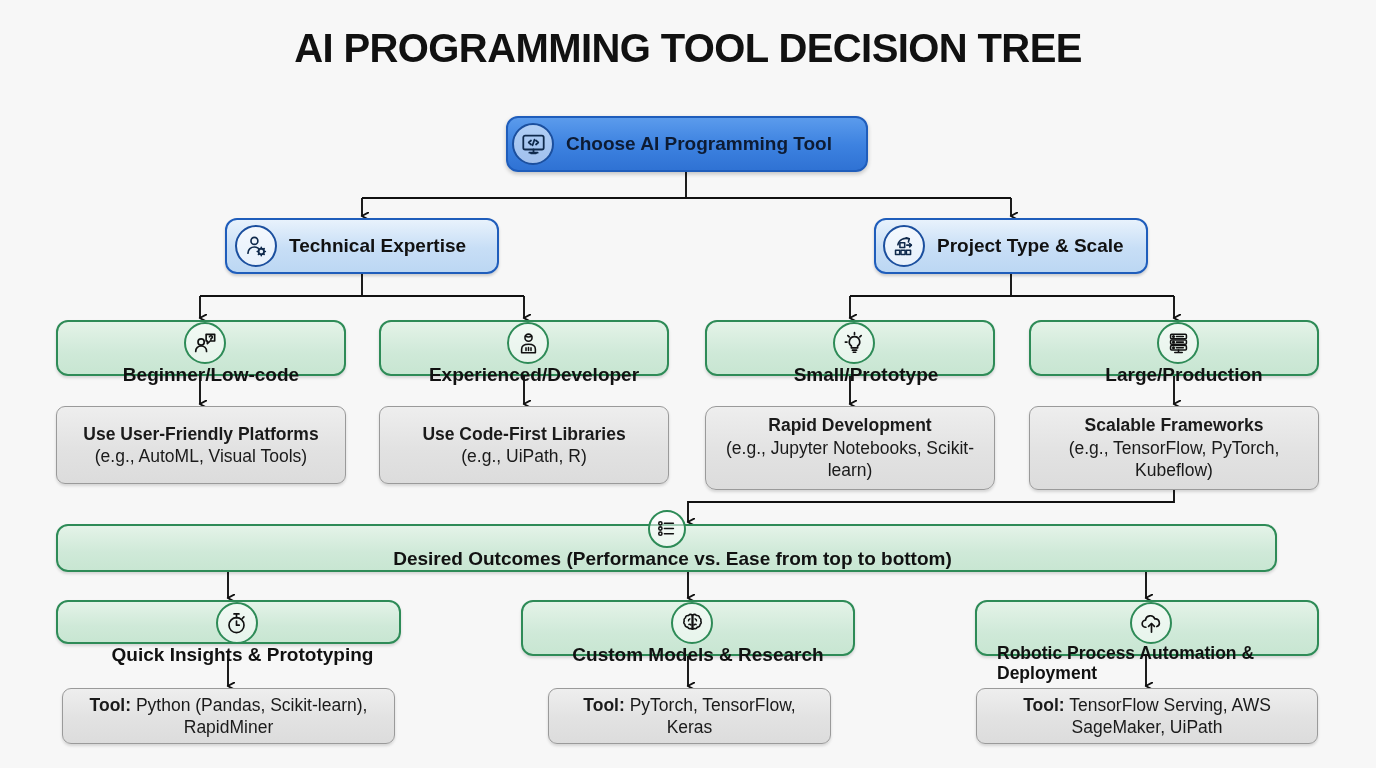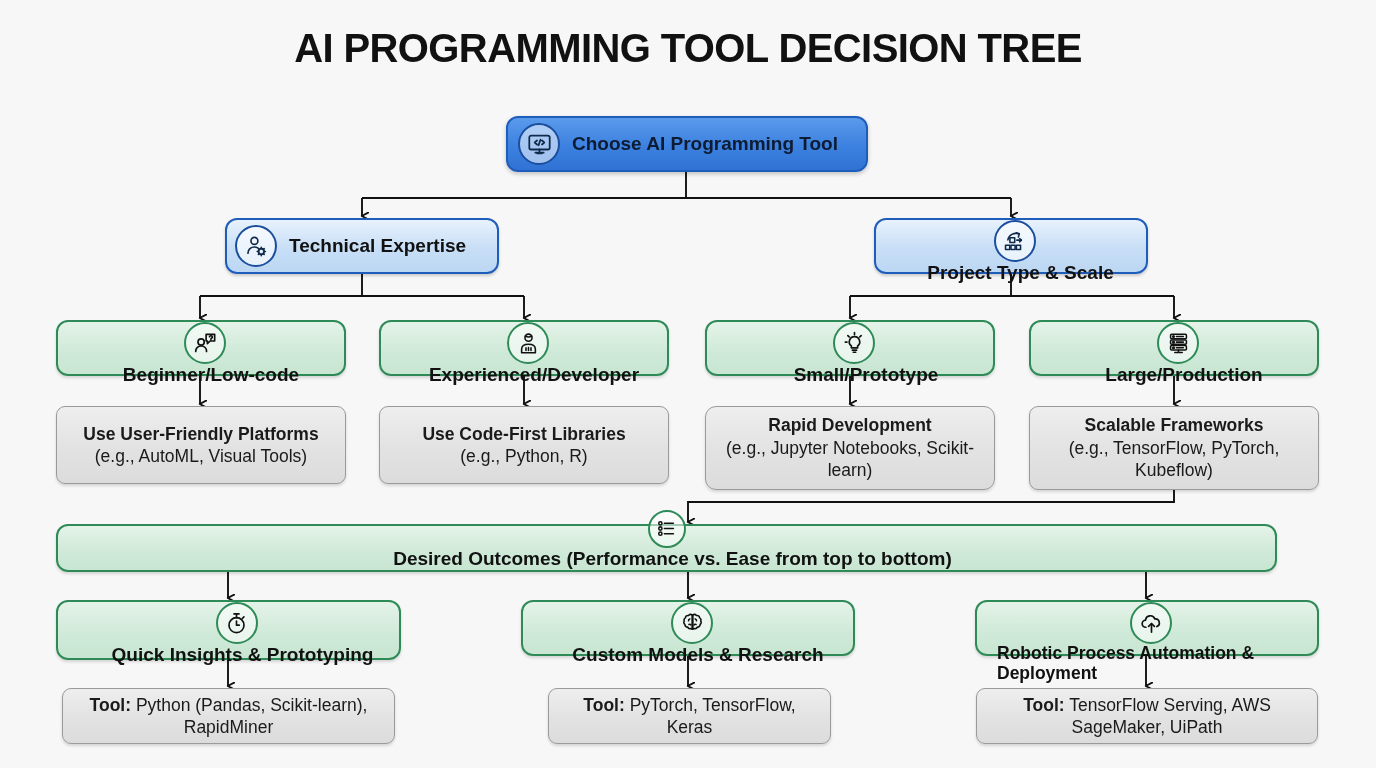--- a/index.html
+++ b/index.html
@@ -151,21 +151,21 @@
       <path d="M1146,572 L1146,598" marker-end="url(#arw)"></path>
 
       <path d="M228,656 L228,686" marker-end="url(#arw)"></path>
       <path d="M688,656 L688,686" marker-end="url(#arw)"></path>
       <path d="M1146,656 L1146,686" marker-end="url(#arw)"></path>
     </g>
   </svg>
 
   <div id="title">AI PROGRAMMING TOOL DECISION TREE</div>
 
-  <div class="node blue-root" style="left:506px; top:116px; width:362px; height:56px; padding-left:10px;">
+  <div class="node blue-root" style="left:506px; top:116px; width:362px; height:56px; padding-left:4px;">
     <span class="icon-wrap" style="width:42px;height:42px;background:rgba(255,255,255,0.55);border:2px solid #1b4f9e;">
       <svg width="25" height="25" viewBox="0 0 24 24" fill="none" stroke="#102a4c" stroke-width="1.7" stroke-linecap="round" stroke-linejoin="round">
         <rect x="2.2" y="3.4" width="19.6" height="13.4" rx="1.8"></rect>
         <path d="M9.6 20.4h4.8M12 16.8v3.6M8 19.9h8"></path>
         <path d="M9.6 8.2 7.4 10.1l2.2 1.9M14.4 8.2l2.2 1.9-2.2 1.9M12.9 7.4l-1.8 5.4"></path>
       </svg>
     </span>
     <span class="node-label label-root" style="margin-left:12px;">Choose AI Programming Tool</span>
   </div>
 
@@ -174,21 +174,21 @@
       <svg width="25" height="25" viewBox="0 0 24 24" fill="none" stroke="#102a4c" stroke-width="1.6" stroke-linecap="round" stroke-linejoin="round">
         <circle cx="10" cy="6.6" r="3.3"></circle>
         <path d="M3.8 18.4c0-3.6 2.9-5.9 6.2-5.9 1.2 0 2.3.3 3.2.8"></path>
         <circle cx="16.6" cy="16.8" r="2.7"></circle>
         <path d="M16.6 12.9v1.3M16.6 19.4v1.3M12.7 16.8h1.3M19.2 16.8h1.3M13.9 14.1l.9.9M18.4 18.6l.9.9M19.3 14.1l-.9.9M14.8 18.6l-.9.9"></path>
       </svg>
     </span>
     <span class="node-label label-blue" style="margin-left:12px;">Technical Expertise</span>
   </div>
 
-  <div class="node blue-node" style="left:874px; top:218px; width:274px; height:56px; padding-left:7px;flex-direction:column;">
+  <div class="node blue-node" style="left:874px; top:218px; width:274px; height:56px; padding-left:7px;">
     <span class="icon-wrap" style="width:42px;height:42px;background:rgba(255,255,255,0.65);border:2px solid #1b4f9e;">
       <svg width="25" height="25" viewBox="0 0 24 24" fill="none" stroke="#102a4c" stroke-width="1.5" stroke-linecap="round" stroke-linejoin="round">
         <rect x="7.6" y="8.4" width="4.6" height="4.6"></rect>
         <rect x="3.4" y="15.6" width="4" height="4"></rect>
         <rect x="8.6" y="15.6" width="4" height="4"></rect>
         <rect x="13.8" y="15.6" width="4" height="4"></rect>
         <path d="M5.6 10.4C6.6 5.6 11.4 3.2 16.2 4.6"></path>
         <path d="M13.6 3.6l3 1-.9 3"></path>
         <path d="M14.2 10.7h4.2"></path>
         <path d="M16.9 9.1l1.7 1.6-1.7 1.6"></path>
@@ -253,21 +253,21 @@
   <div class="node gray-node" style="left:56px; top:406px; width:290px; height:78px;">
     <div class="gray-text">
       <div class="hl">Use User-Friendly Platforms</div>
       <div class="sub">(e.g., AutoML, Visual Tools)</div>
     </div>
   </div>
 
   <div class="node gray-node" style="left:379px; top:406px; width:290px; height:78px;">
     <div class="gray-text">
       <div class="hl">Use Code-First Libraries</div>
-      <div class="sub">(e.g., Python, R)</div>
+      <div class="sub">(e.g., UiPath, R)</div>
     </div>
   </div>
 
   <div class="node gray-node" style="left:705px; top:406px; width:290px; height:84px;border-radius:11px;">
     <div class="gray-text">
       <div class="hl">Rapid Development</div>
       <div class="sub">(e.g., Jupyter Notebooks, Scikit-learn)</div>
     </div>
   </div>
 
@@ -283,21 +283,21 @@
       <svg width="23" height="23" viewBox="0 0 24 24" fill="none" stroke="#111111" stroke-width="1.6" stroke-linecap="round" stroke-linejoin="round">
         <circle cx="5.6" cy="6.6" r="1.7"></circle>
         <circle cx="5.6" cy="12" r="1.7"></circle>
         <circle cx="5.6" cy="17.4" r="1.7"></circle>
         <path d="M9.8 6.6h9.4M9.8 12h9.4M9.8 17.4h9.4"></path>
       </svg>
     </span>
     <span class="node-label label-green" style="margin-left:12px;">Desired Outcomes (Performance vs. Ease from top to bottom)</span>
   </div>
 
-  <div class="node green-node" style="left:56px; top:600px; width:345px; height:60px; padding-left:16px;">
+  <div class="node green-node" style="left:56px; top:600px; width:345px; height:44px; padding-left:16px;">
     <span class="icon-wrap" style="width:42px;height:42px;background:rgba(255,255,255,0.55);border:2px solid #2e8b57;">
       <svg width="25" height="25" viewBox="0 0 24 24" fill="none" stroke="#111111" stroke-width="1.6" stroke-linecap="round" stroke-linejoin="round">
         <circle cx="12" cy="13.6" r="7.2"></circle>
         <path d="M12 9.6v4h2.6"></path>
         <path d="M9.6 2.8h4.8M12 2.8v3.6"></path>
         <path d="M17.6 7.2l1.5-1.5"></path>
       </svg>
     </span>
     <span class="node-label label-green" style="margin-left:12px;">Quick Insights &amp; Prototyping</span>
   </div>

